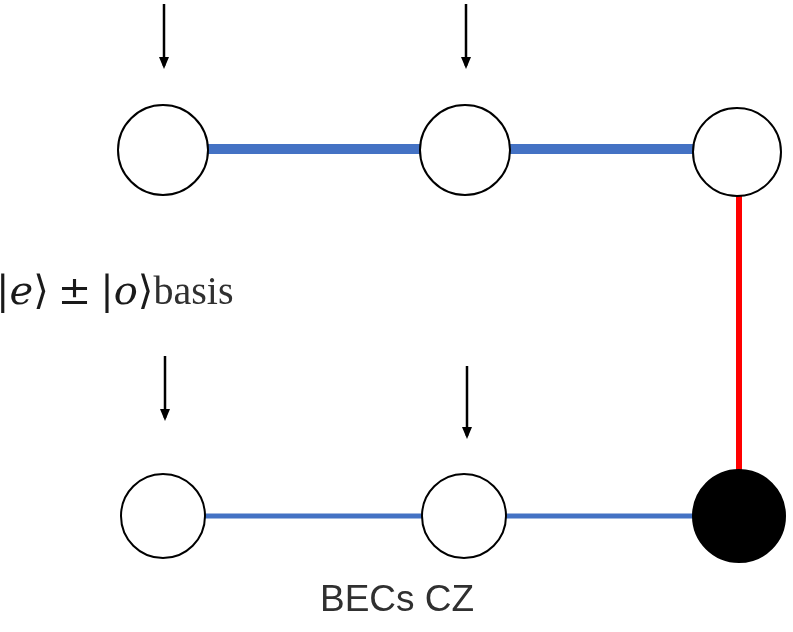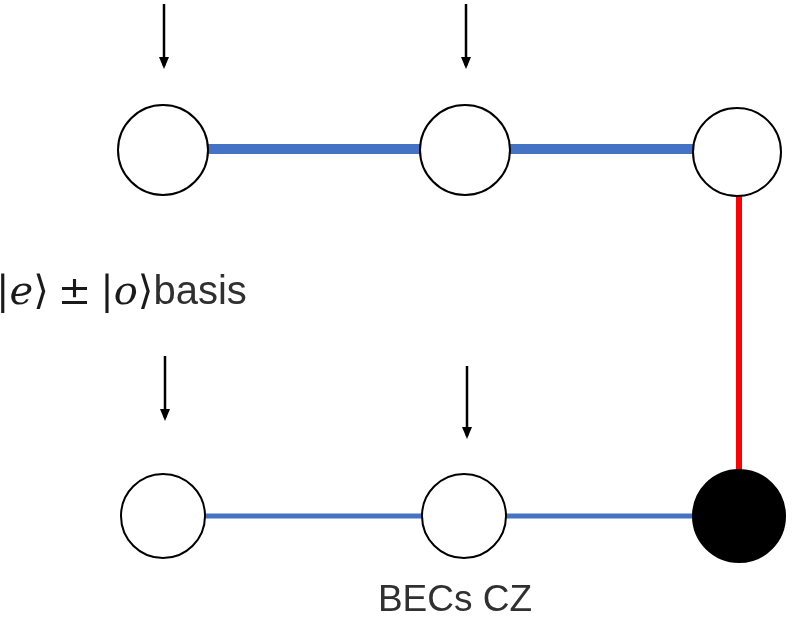--- a/index.html
+++ b/index.html
@@ -30,29 +30,29 @@
     white-space: nowrap;
     line-height: 1.1;
   }
   .basis-label .math-var {
     font-style: italic;
   }
   .basis-label .pm {
     margin: 0 9px;
   }
   .basis-label .suffix {
-    font-family: Liberation Sans, sans-serif;
+    font-family: Liberation Serif, serif;
     color: #303030;
   }
   .gate-label {
     position: absolute;
     left: 320px;
     top: 578px;
     width: 270px;
-    text-align: center;
+    text-align: left;
     font-family: "Liberation Sans", sans-serif;
     font-size: 37px;
     color: #303030;
     white-space: nowrap;
   }
 </style>
 </head>
 <body>
 
 <div class="figure">

